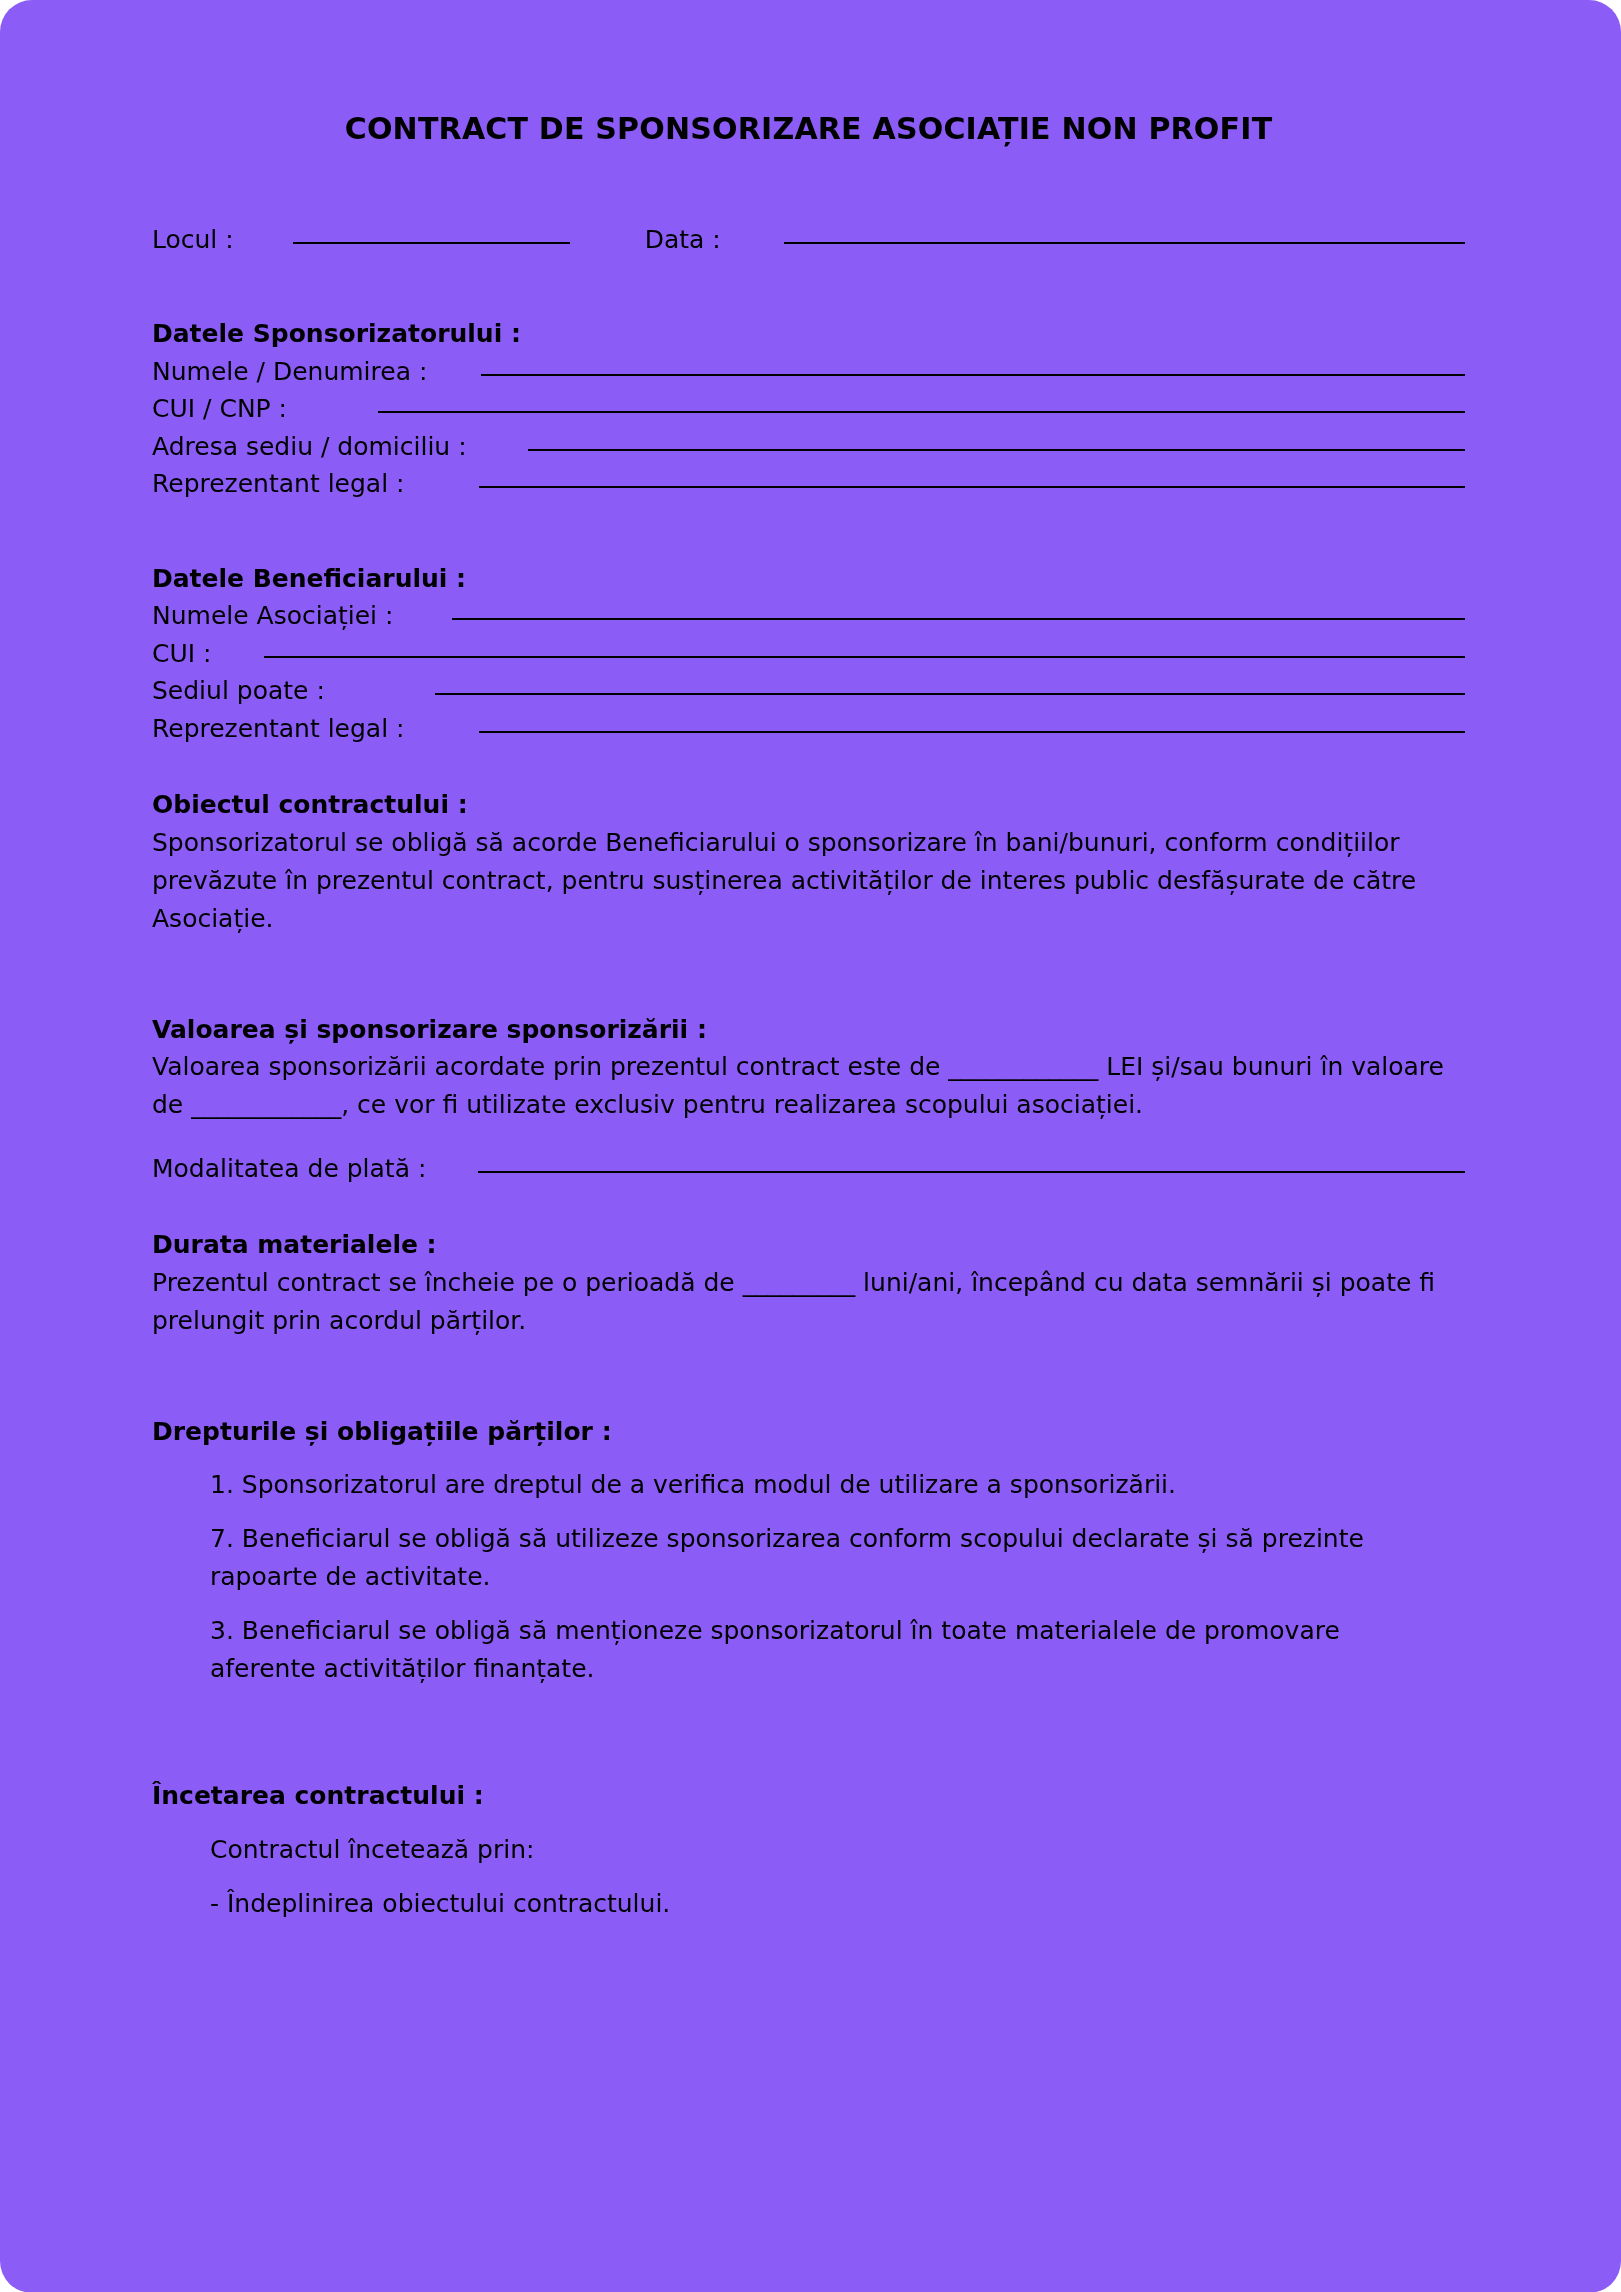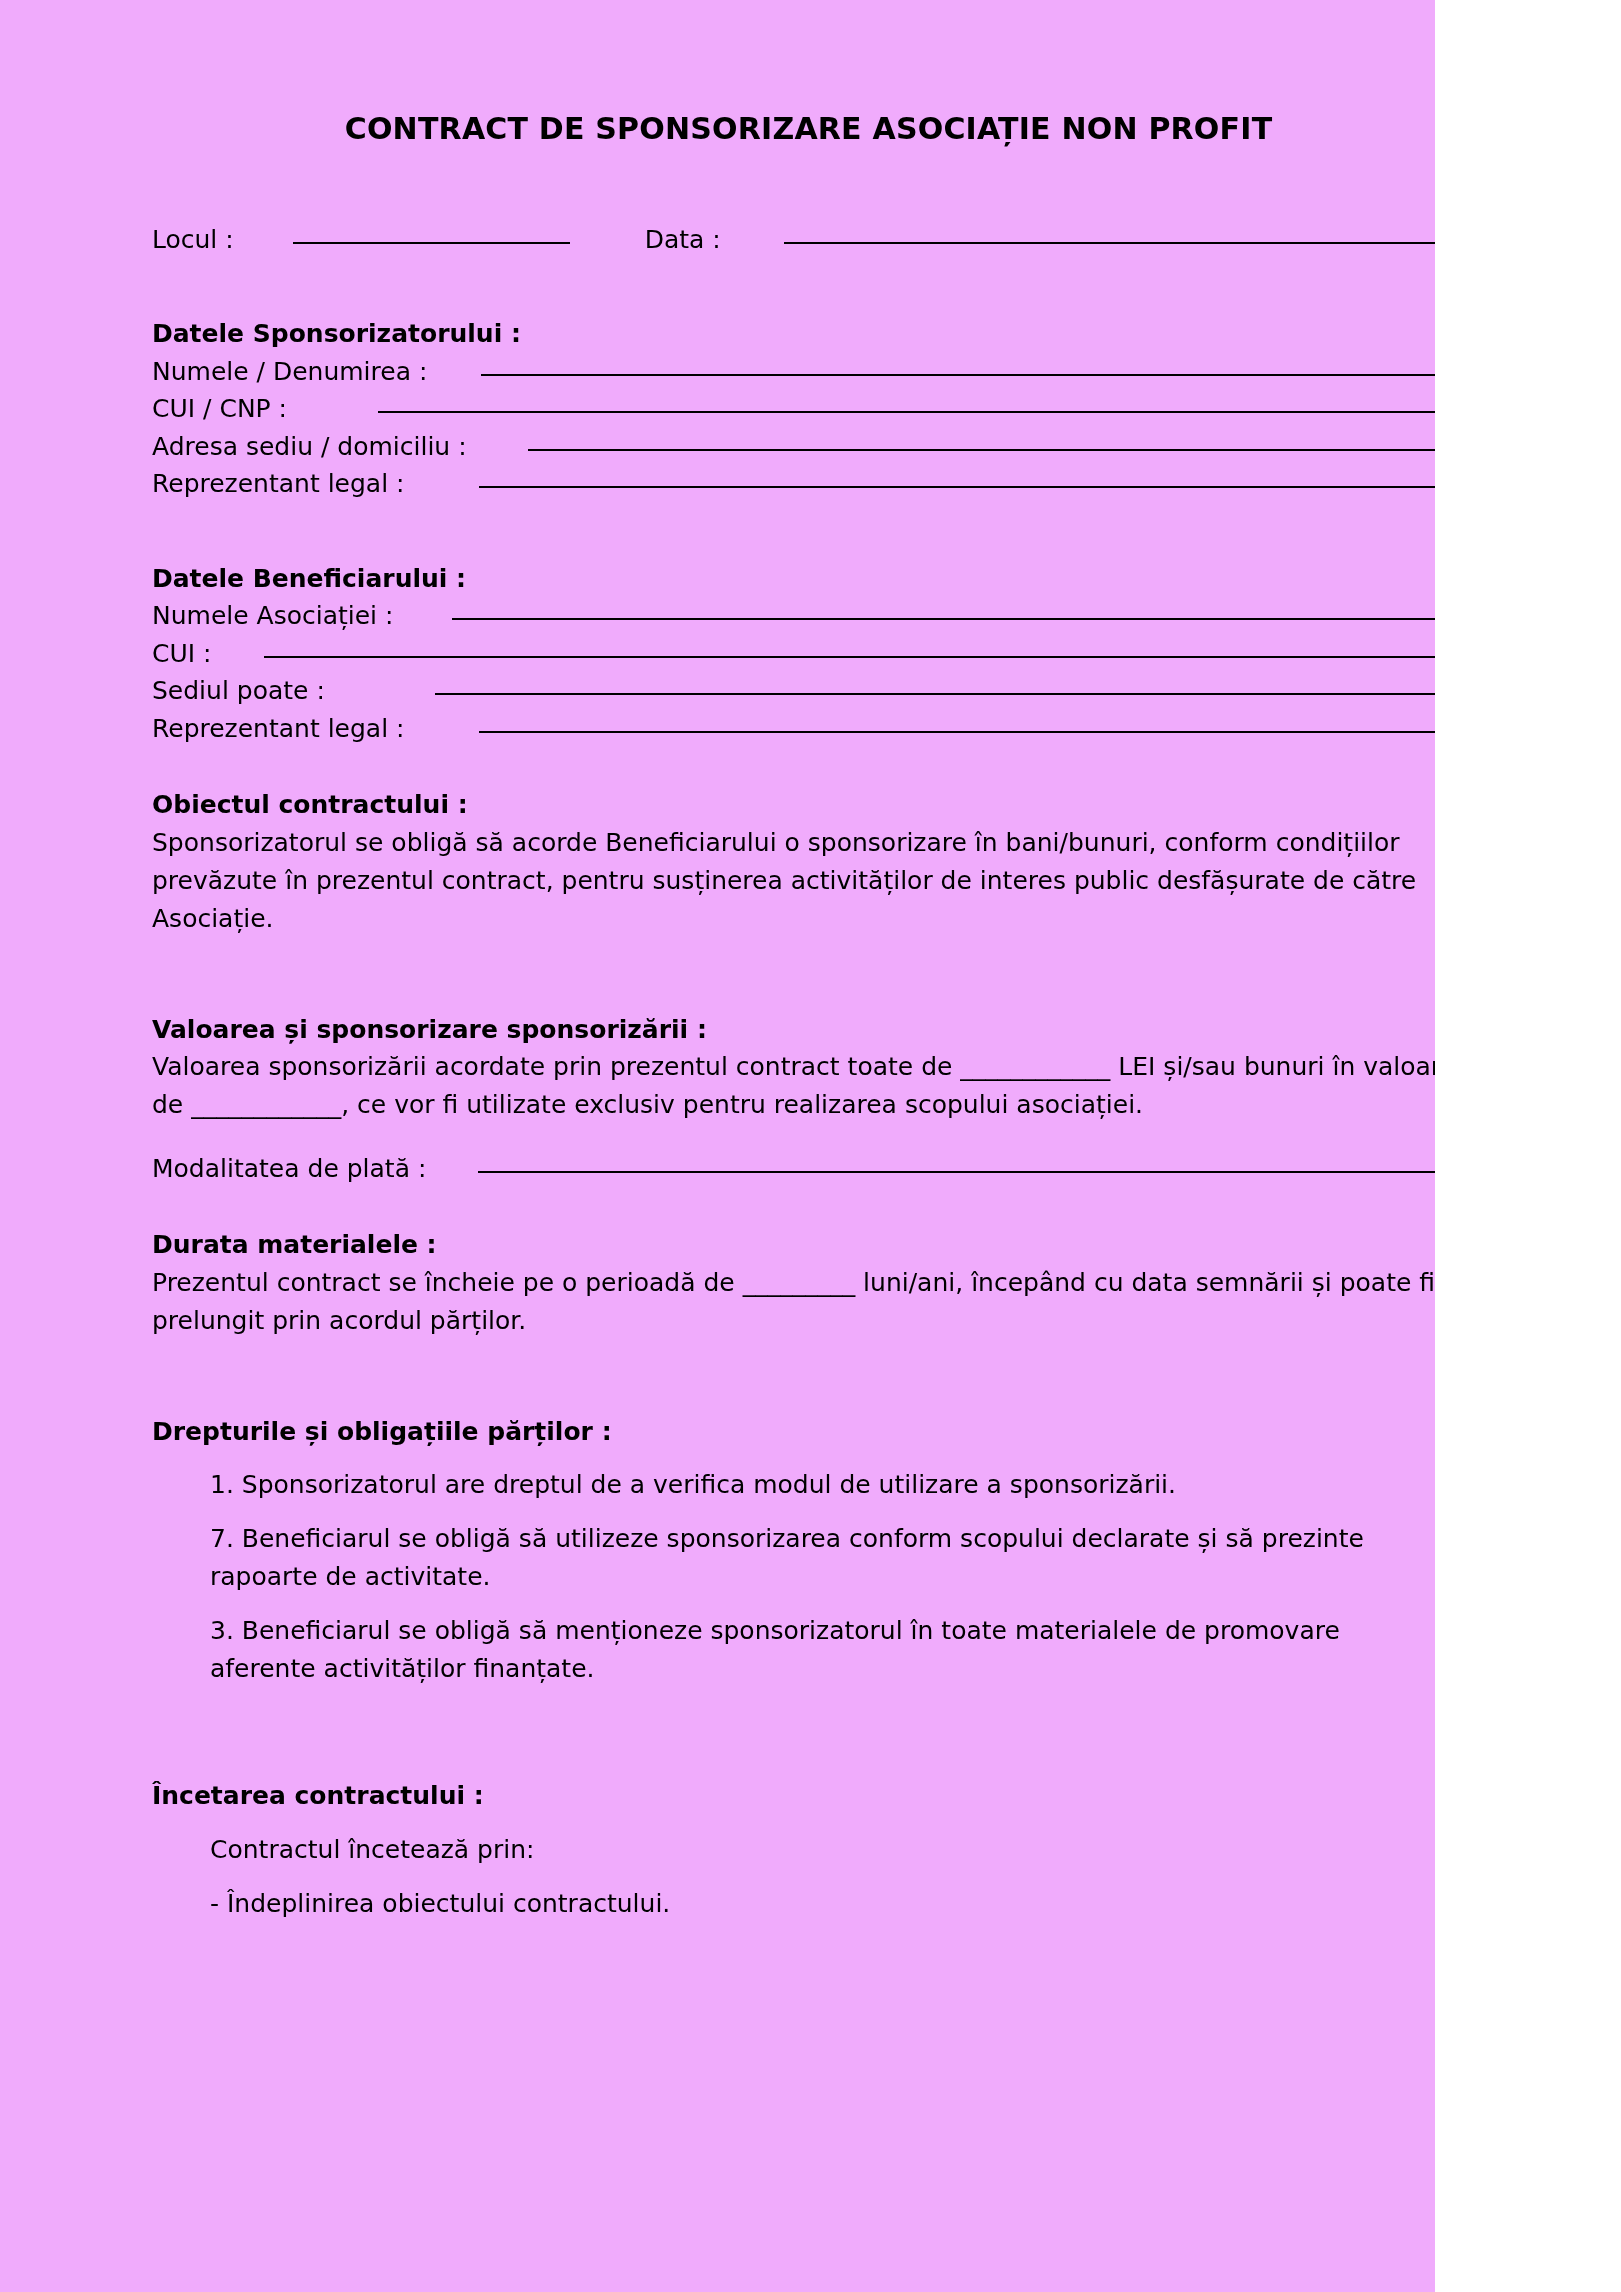--- a/index.html
+++ b/index.html
@@ -6,25 +6,26 @@
     margin: 0;
     padding: 0;
     background: #ffffff;
   }
   body {
     font-family: "DejaVu Sans", "Liberation Sans", sans-serif;
     color: #000000;
   }
   .page {
     position: relative;
-    width: 1435px;
+    width: 1621px;
     height: 2293px;
-    background: #f0abfc;
+    background: #8b5cf6;
     box-sizing: border-box;
     overflow: hidden;
+    border-radius: 32px;
   }
   .content {
     position: absolute;
     left: 152px;
     top: 0;
     width: 1313px;
   }
 
   
   .doc-title {
@@ -168,21 +169,21 @@
 
     <div class="spacer-md"></div>
 
     <div class="section-heading">Obiectul contractului :</div>
     <div class="body-text">Sponsorizatorul se obligă să acorde Beneficiarului o sponsorizare în bani/bunuri, conform condițiilor prevăzute în prezentul contract, pentru susținerea activităților de interes public desfășurate de către Asociație.</div>
 
     <div class="spacer-xl"></div>
 
     <div class="section-heading">Valoarea și sponsorizare sponsorizării :</div>
     <div class="body-text">
-      <span>Valoarea sponsorizării acordate prin prezentul contract toate de </span><span class="blank">____________</span><span> LEI și/sau bunuri în valoare de </span><span class="blank">____________</span><span>, ce vor fi utilizate exclusiv pentru realizarea scopului asociației.</span>
+      <span>Valoarea sponsorizării acordate prin prezentul contract este de </span><span class="blank">____________</span><span> LEI și/sau bunuri în valoare de </span><span class="blank">____________</span><span>, ce vor fi utilizate exclusiv pentru realizarea scopului asociației.</span>
     </div>
 
     <div class="spacer-sm"></div>
 
     <div class="field-row">
       <span class="field-label">Modalitatea de plată :</span>
       <span class="tab" style="width:52px;"></span>
       <span class="rule"></span>
     </div>
 

